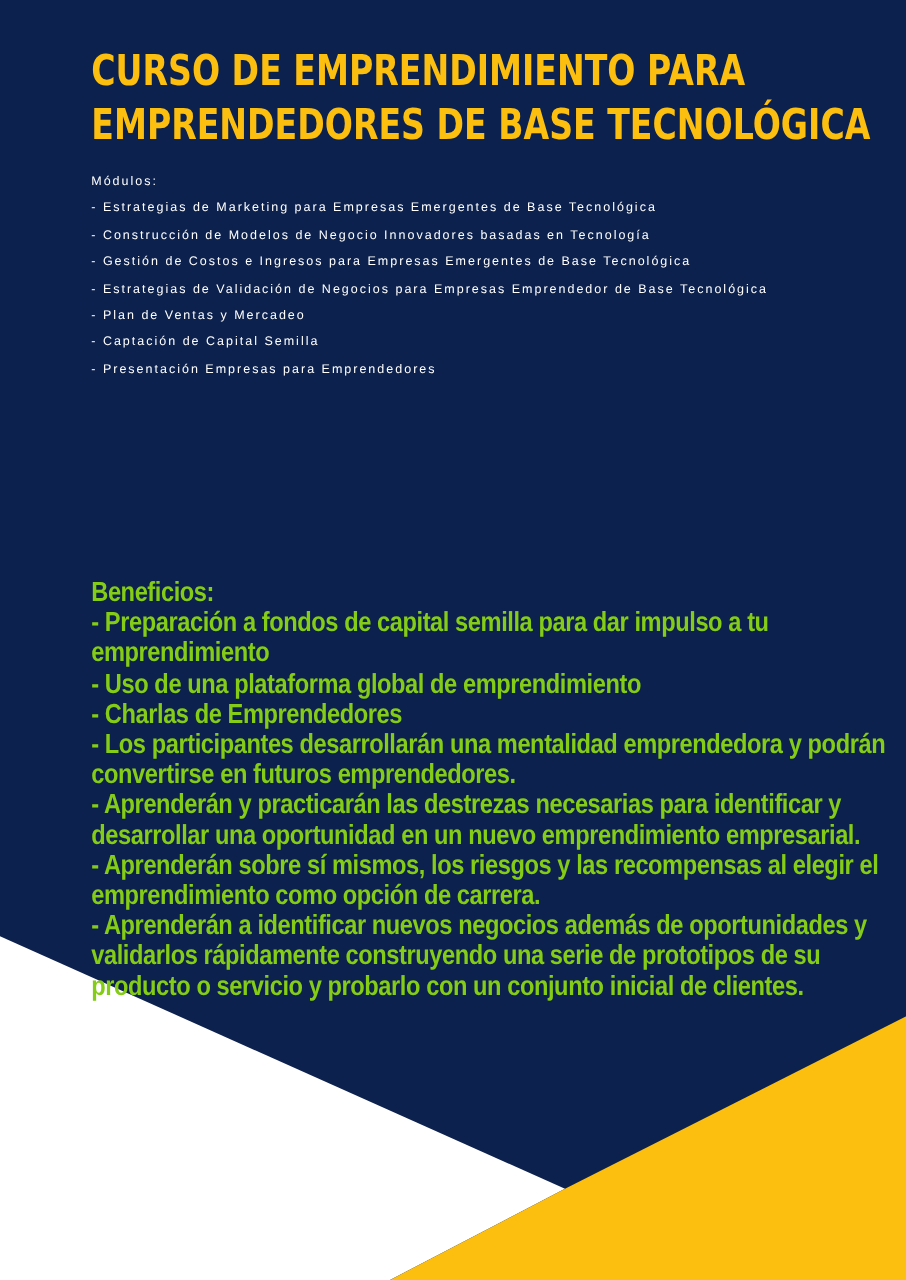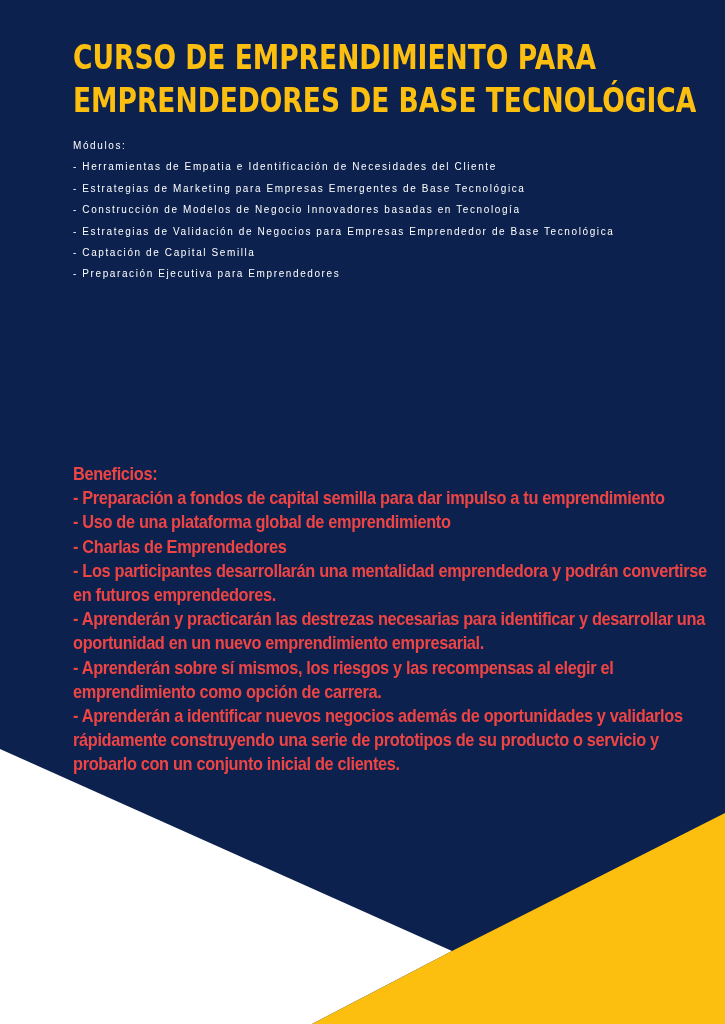--- a/index.html
+++ b/index.html
@@ -18,21 +18,21 @@
     }
     .title span { display: block; }
     .modules {
       position: absolute; top: 135px; left: 0; width: 620px;
       color: #ffffff; font-size: 10px; line-height: 21.4px; letter-spacing: 1.6px;
       font-family: "Liberation Sans", sans-serif;
     }
     .modules div { margin: 0; }
     .benefits {
       position: absolute; top: 462px; left: 0; width: 640px;
-      color: #ef4444; font-weight: bold; font-size: 19px; line-height: 24.2px;
+      color: #84cc16; font-weight: bold; font-size: 22px; line-height: 24.2px;
       font-family: "Liberation Sans", sans-serif; letter-spacing: -0.4px;
     }
     .benefits div { margin: 0; }
     .benefits .inner { transform: scaleX(0.86); transform-origin: left top; width: 744px; }
   </style>
 </head>
 <body>
 
 <svg class="shapes" viewBox="0 0 725 1024" width="725" height="1024">
   <polygon points="0,749 452,951 312,1024 0,1024" fill="#ffffff"></polygon>
@@ -40,26 +40,27 @@
 </svg>
 
 <div class="content">
   <h1 class="title">
     <span>CURSO DE EMPRENDIMIENTO PARA</span>
     <span>EMPRENDEDORES DE BASE TECNOLÓGICA</span>
   </h1>
 
   <div class="modules">
     <div>Módulos:</div>
-    <div>- Herramientas de Empatia e Identificación de Necesidades del Cliente</div>
     <div>- Estrategias de Marketing para Empresas Emergentes de Base Tecnológica</div>
     <div>- Construcción de Modelos de Negocio Innovadores basadas en Tecnología</div>
+    <div>- Gestión de Costos e Ingresos para Empresas Emergentes de Base Tecnológica</div>
     <div>- Estrategias de Validación de Negocios para Empresas Emprendedor de Base Tecnológica</div>
+    <div>- Plan de Ventas y Mercadeo</div>
     <div>- Captación de Capital Semilla</div>
-    <div>- Preparación Ejecutiva para Emprendedores</div>
+    <div>- Presentación Empresas para Emprendedores</div>
   </div>
 
   <div class="benefits">
     <div class="inner">
       <div>Beneficios:</div>
       <div>- Preparación a fondos de capital semilla para dar impulso a tu emprendimiento</div>
       <div>- Uso de una plataforma global de emprendimiento</div>
       <div>- Charlas de Emprendedores</div>
       <div>- Los participantes desarrollarán una mentalidad emprendedora y podrán convertirse en futuros emprendedores.</div>
       <div>- Aprenderán y practicarán las destrezas necesarias para identificar y desarrollar una oportunidad en un nuevo emprendimiento empresarial.</div>

